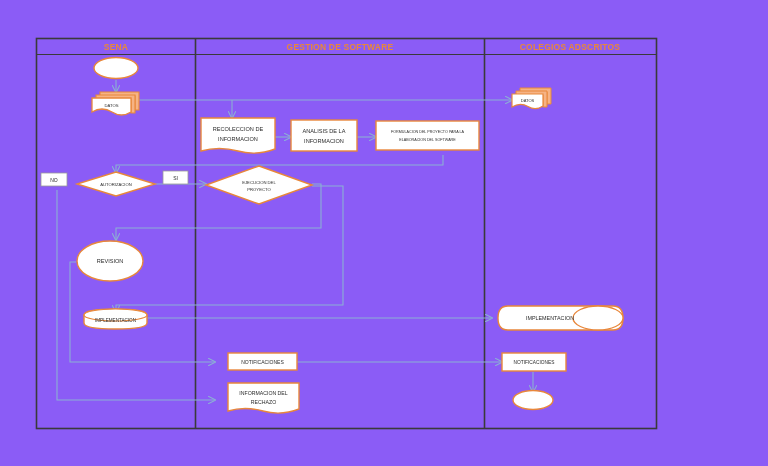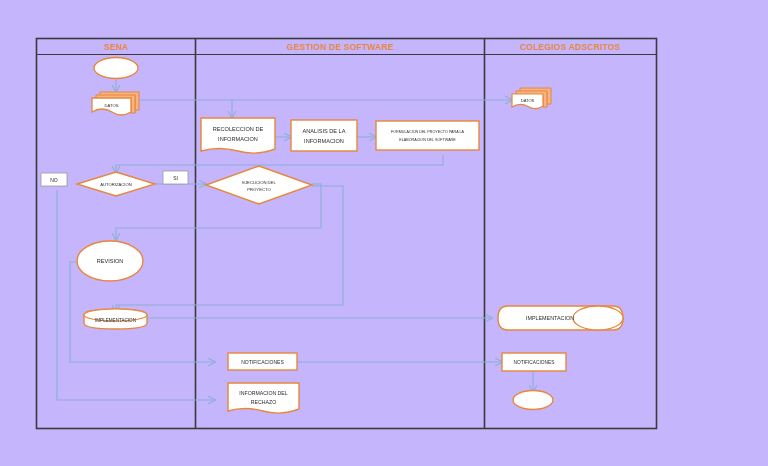--- a/index.html
+++ b/index.html
@@ -8,21 +8,21 @@
     background: #ffffff;
     width: 768px;
     height: 466px;
     overflow: hidden;
     font-family: "Liberation Sans", sans-serif;
   }
   #root {
     position: relative;
     width: 768px;
     height: 466px;
-    background: #c4b5fd;
+    background: #8b5cf6;
   }
   svg#flowchart {
     position: absolute;
     left: 0;
     top: 0;
     width: 768px;
     height: 466px;
     display: block;
   }
   .swim-header-text {

